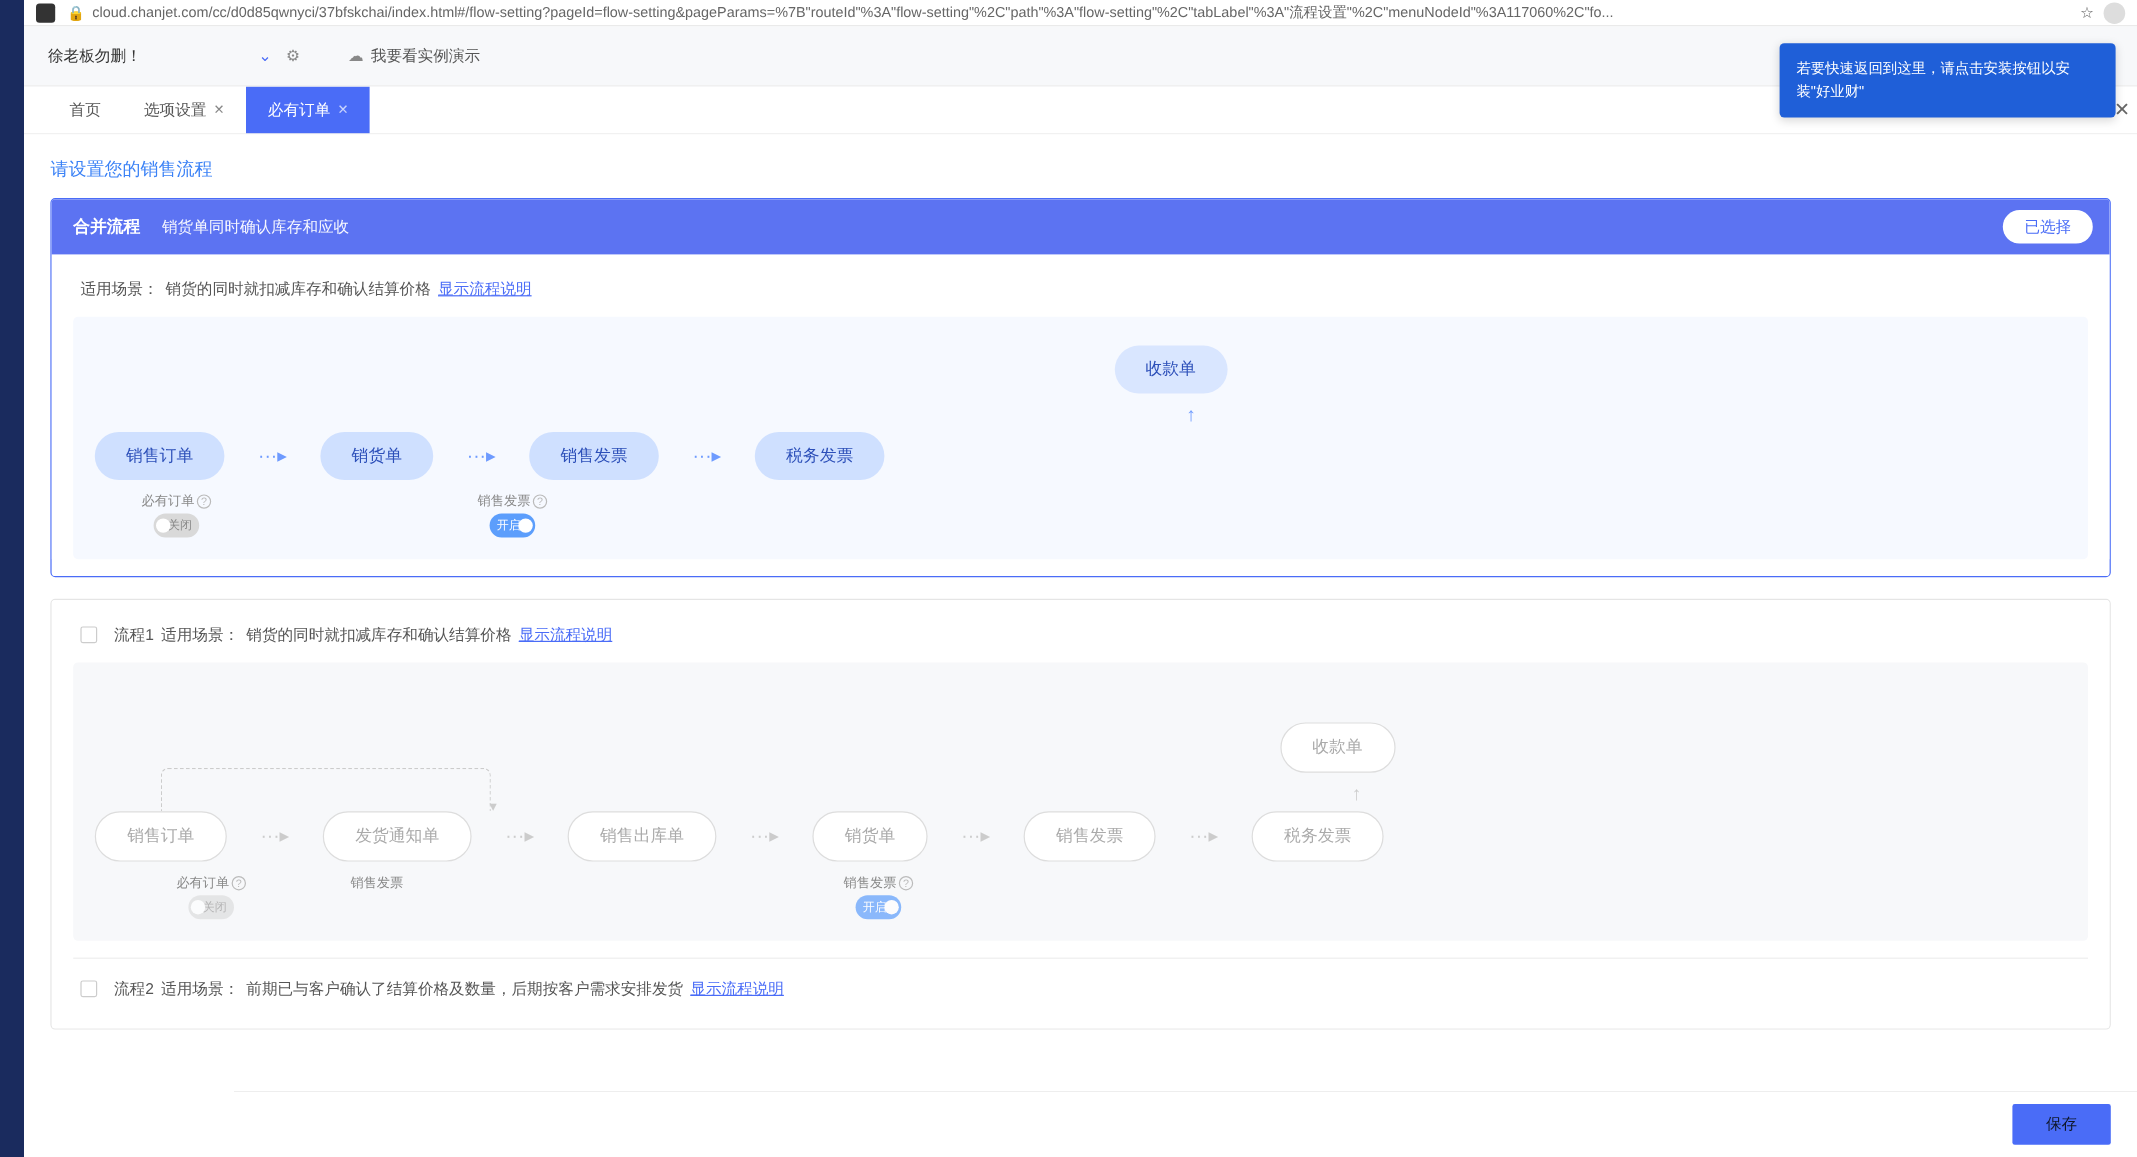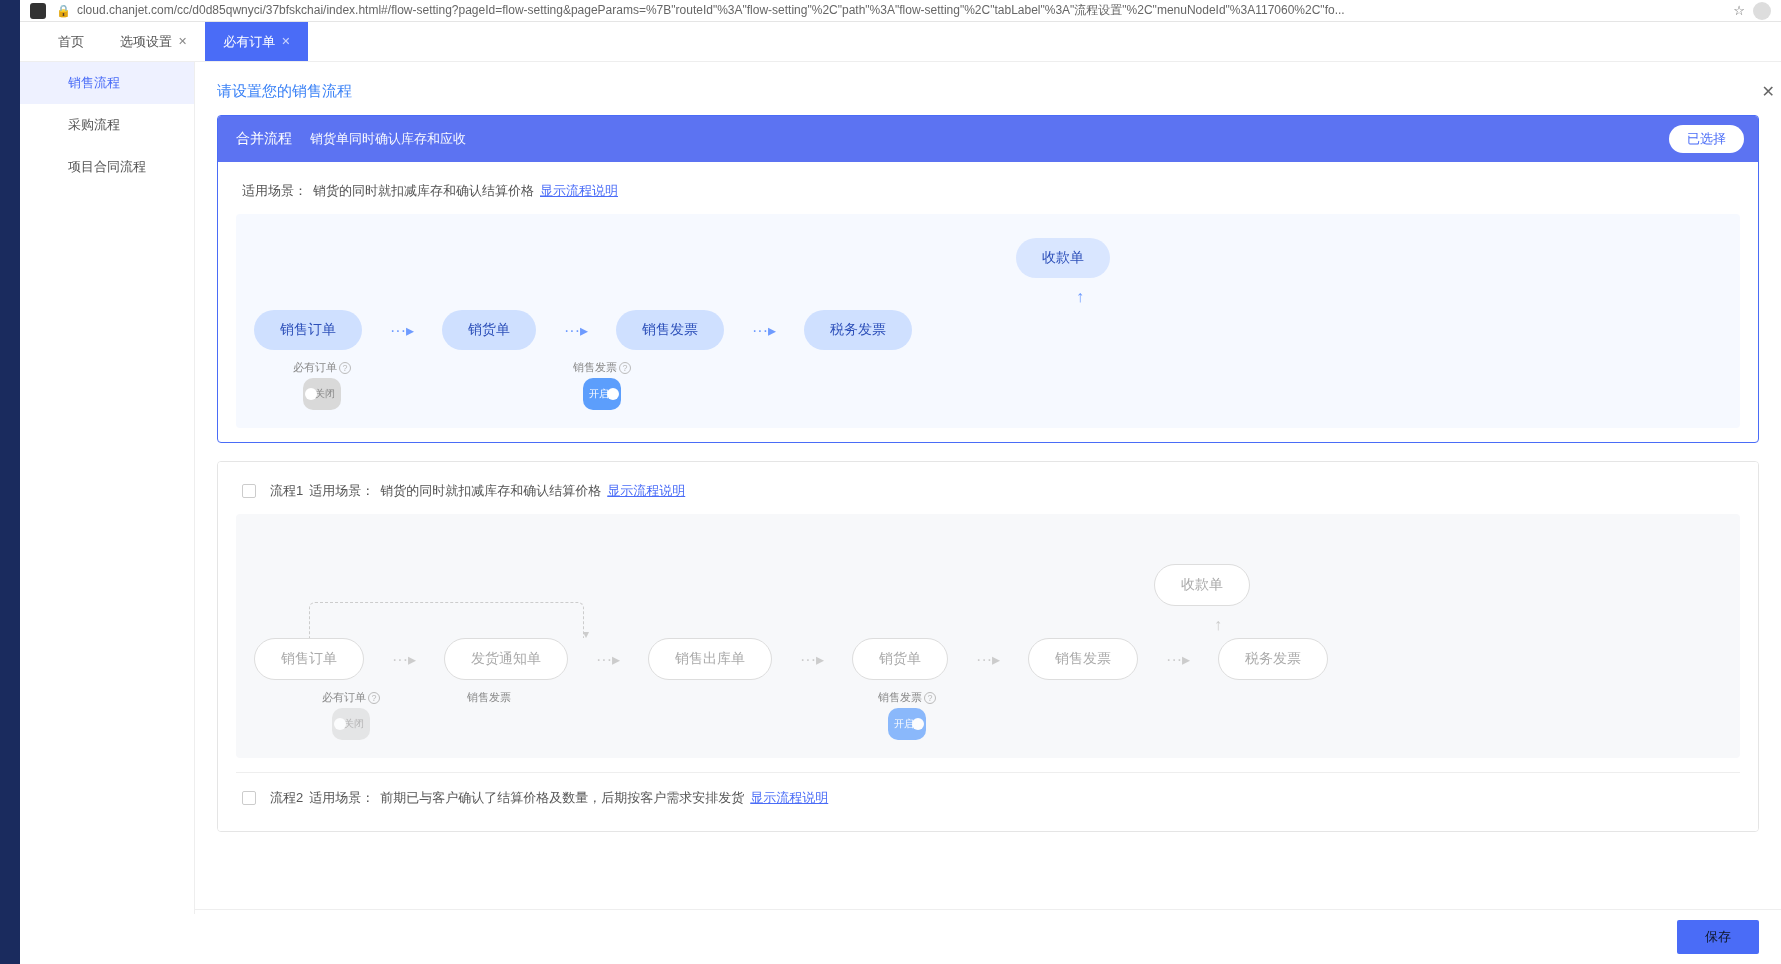--- a/index.html
+++ b/index.html
@@ -35,21 +35,21 @@
     .side-item { padding: 12px 28px 12px 48px; font-size: 13px; color: #555; cursor: pointer; }
     .side-item.active { background: #eef1ff; color: #4a6cf7; }
     
     .content { flex: 1; padding: 20px 22px 0; overflow-y: auto; background: #fff; }
     .page-title { font-size: 15px; color: #3b82f6; margin-bottom: 14px; }
     
     
     .flow-card { border: 1px solid #4a6cf7; border-radius: 4px; overflow: hidden; margin-bottom: 18px; }
     .flow-header { background: #5c73f2; color: #fff; padding: 14px 18px; display: flex; align-items: center; gap: 18px; position: relative; }
     .flow-header.grey { background: #ebedf0; color: #555; }
-    .flow-title { font-size: 14px; font-weight: 400; }
+    .flow-title { font-size: 14px; font-weight: 700; }
     .flow-subtitle { font-size: 13px; opacity: 0.95; }
     .flow-btn { position: absolute; right: 14px; top: 50%; transform: translateY(-50%); background: #fff; color: #4a6cf7; border: none; padding: 5px 18px; border-radius: 14px; font-size: 13px; cursor: pointer; }
     .flow-btn.grey-btn { background: #4a6cf7; color: #fff; }
     
     .flow-body { background: #fff; padding: 14px 18px 0; }
     .scenario { font-size: 13px; color: #555; padding: 6px 6px 14px; display: flex; gap: 6px; align-items: center; }
     .scenario .link { color: #4a6cf7; text-decoration: underline; cursor: pointer; }
     .checkbox { width: 14px; height: 14px; border: 1px solid #ccc; border-radius: 2px; display: inline-block; margin-right: 8px; }
     
     
@@ -62,21 +62,21 @@
     .node.top { background: #d9e6ff; }
     .arrow { color: #6e9bff; font-size: 16px; display: flex; align-items: center; }
     .arrow.grey { color: #ccc; }
     .arrow-up { display: flex; justify-content: center; margin: 4px 0 4px 184px; color: #6e9bff; font-size: 16px; }
     .arrow-up.grey { color: #ccc; }
     
     .node-meta { display: flex; gap: 72px; margin-top: 10px; margin-left: 28px; font-size: 11px; color: #888; }
     .meta-item { display: flex; flex-direction: column; align-items: center; gap: 3px; width: 80px; }
     .meta-label { display: flex; align-items: center; gap: 2px; }
     .help-ic { display: inline-flex; align-items: center; justify-content: center; width: 12px; height: 12px; border: 1px solid #bbb; border-radius: 50%; font-size: 9px; color: #bbb; }
-    .toggle { width: 38px; height: 32px; border-radius: 10px; background: #d9d9d9; position: relative; font-size: 10px; color: #888; display: flex; align-items: center; padding: 0 3px; }
+    .toggle { width: 38px; height: 20px; border-radius: 10px; background: #d9d9d9; position: relative; font-size: 10px; color: #888; display: flex; align-items: center; padding: 0 3px; }
     .toggle.on { background: #5c9efc; color: #fff; justify-content: flex-start; padding-left: 6px; }
     .toggle.on::after { content: ''; width: 12px; height: 12px; background: #fff; border-radius: 50%; position: absolute; right: 2px; }
     .toggle.off::before { content: ''; width: 12px; height: 12px; background: #fff; border-radius: 50%; position: absolute; left: 2px; }
     .toggle.off { justify-content: flex-end; padding-right: 6px; }
     
     .grey-card { border: 1px solid #e5e5e5; border-radius: 4px; overflow: hidden; margin-bottom: 18px; }
     
     
     .footer { position: fixed; bottom: 0; right: 0; left: 195px; background: #fff; padding: 10px 22px; display: flex; justify-content: flex-end; border-top: 1px solid #eee; }
     .save-btn { background: #4a6cf7; color: #0f172a; border: none; padding: 8px 28px; font-size: 13px; border-radius: 2px; cursor: pointer; }
@@ -99,42 +99,52 @@
 <div class="url-bar">
   <span class="url-bar-icon"></span>
   <span class="url-lock">🔒</span>
   <span class="url-text">cloud.chanjet.com/cc/d0d85qwnyci/37bfskchai/index.html#/flow-setting?pageId=flow-setting&amp;pageParams=%7B"routeId"%3A"flow-setting"%2C"path"%3A"flow-setting"%2C"tabLabel"%3A"流程设置"%2C"menuNodeId"%3A117060%2C"fo...</span>
   <span class="url-end">
     <span>☆</span>
     <span style="width:18px;height:18px;background:#ddd;border-radius:50%;"></span>
   </span>
 </div>
 
+<div class="header">
+  <div class="org-select">
+    <span>徐老板勿删！</span>
+    <span class="chev" style="margin-left:auto;">⌄</span>
+    <span class="gear">⚙</span>
+  </div>
+  <div class="demo-link">
+    <span class="cloud-ic">☁</span>
+    <span>我要看实例演示</span>
+  </div>
+  <div class="notif">
+    <span>若要快速返回到这里，请点击安装按钮以安装"好业财"</span>
+  </div>
+
+</div>
 <span style="position:absolute; right:6px; top:82px; font-size:16px; color:#666; cursor:pointer;">✕</span>
 
 <div class="tabs">
   <div class="tab">
     <span>首页</span>
   </div>
   <div class="tab">
     <span>选项设置</span>
     <span class="close">✕</span>
   </div>
   <div class="tab active">
     <span>必有订单</span>
     <span class="close">✕</span>
   </div>
 </div>
 
 <div class="main">
-  <div class="sidebar">
-    <div class="side-item active">销售流程</div>
-    <div class="side-item">采购流程</div>
-    <div class="side-item">项目合同流程</div>
-  </div>
 
   <div class="content">
     <div class="page-title">请设置您的销售流程</div>
 
     <div class="flow-card">
       <div class="flow-header">
         <span class="flow-title">合并流程</span>
         <span class="flow-subtitle">销货单同时确认库存和应收</span>
         <button class="flow-btn">已选择</button>
       </div>

